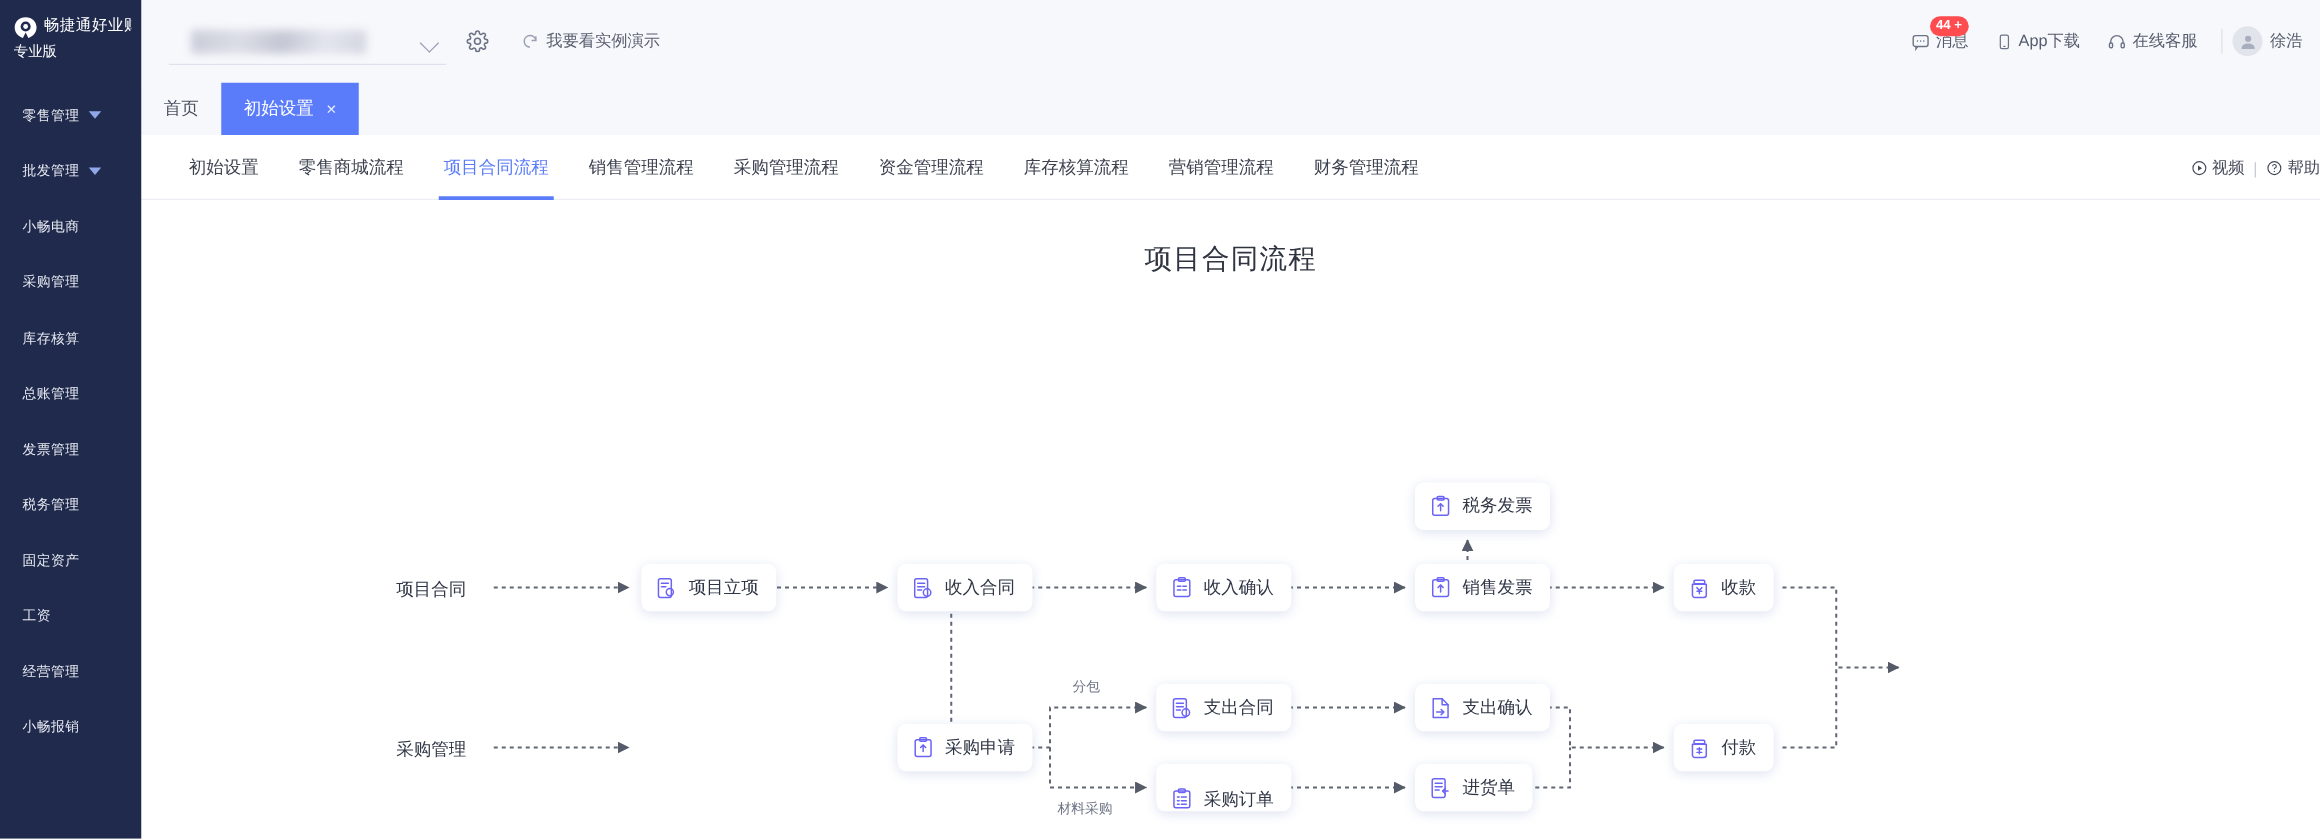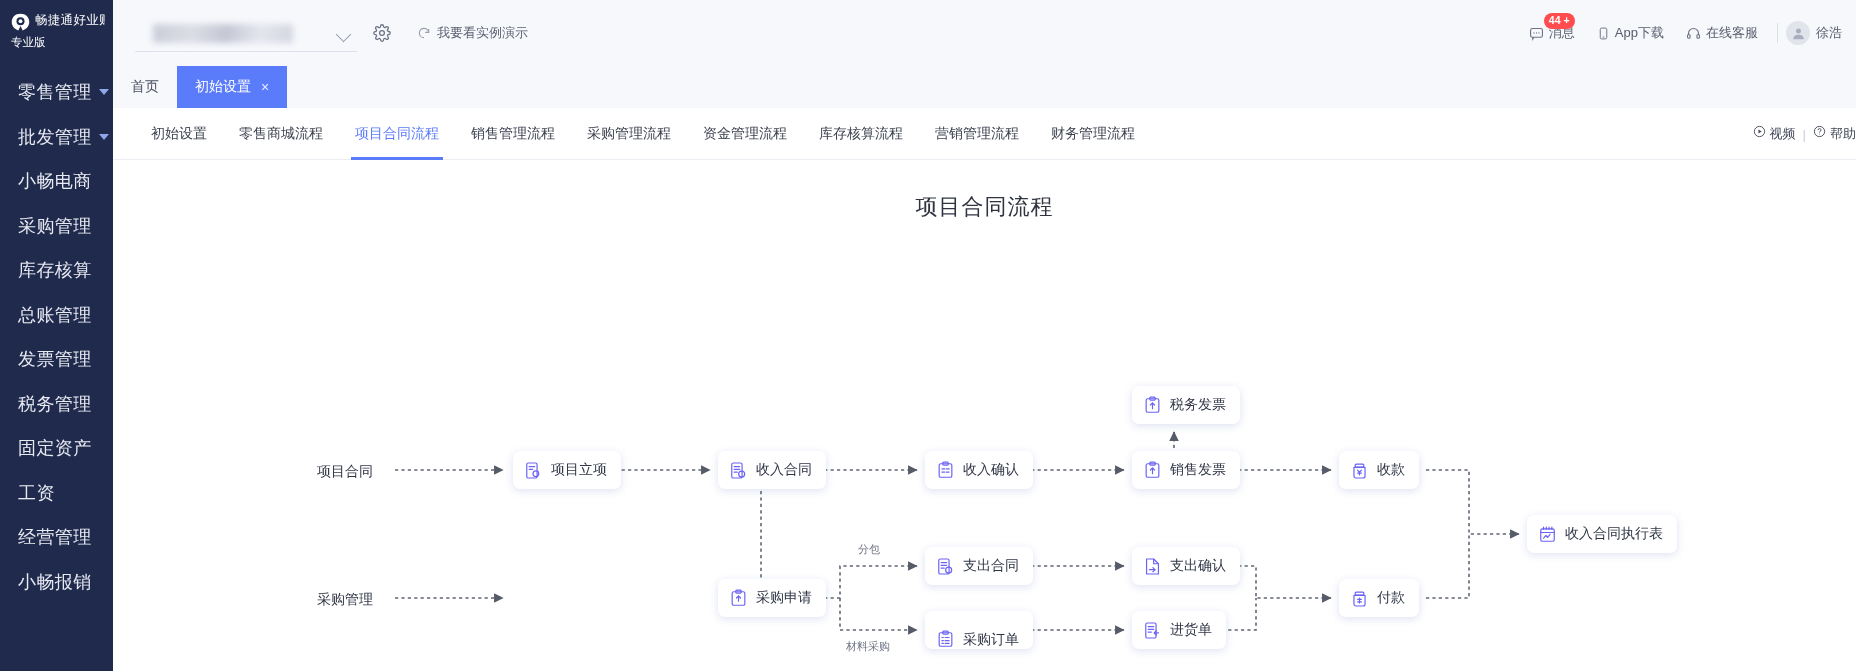--- a/index.html
+++ b/index.html
@@ -21,21 +21,21 @@
   .brand-name {
     color: #ffffff; font-size: 12.5px; line-height: 15px; letter-spacing: .3px;
     white-space: nowrap; overflow: hidden; padding-top: 3px;
   }
   .brand-sub {
     color: #ffffff; font-size: 11.5px; line-height: 14px; margin-top: 2px; padding-left: 1px;
   }
   .menu { padding-top: 4px; }
   .menu-item {
     height: 44.5px; display: flex; align-items: center; padding-left: 18px;
-    color: #e8eaf2; font-size: 18px; letter-spacing: .4px; cursor: pointer;
+    color: #e8eaf2; font-size: 11px; letter-spacing: .4px; cursor: pointer;
     white-space: nowrap;
     font-family: Liberation Serif, serif;
   }
   .caret {
     margin-left: 7px; width: 0; height: 0; border-left: 5px solid transparent;
     border-right: 5px solid transparent; border-top: 6px solid #8fa6e8;
   }
 
   
   .right { flex: 1; display: flex; flex-direction: column; min-width: 0; }
@@ -112,21 +112,21 @@
   }
   .subtab.active { color: #5b7cfa; }
   .subtab.active::after {
     content: ""; position: absolute; left: 12px; right: 12px; bottom: 0;
     height: 2.5px; background: #5b7cfa;
   }
   .subnav-right {
     position: absolute; right: 0px; top: 0; height: 52px; display: flex;
     align-items: center; gap: 5px; font-size: 13px; color: #444a59;
   }
-  .snr-item { display: flex; align-items: flex-start; gap: 4px; cursor: pointer; white-space: nowrap; }
+  .snr-item { display: flex; align-items: center; gap: 4px; cursor: pointer; white-space: nowrap; }
   .snr-sep { color: #c9ccd6; margin: 0 2px; }
 
   .chart-title {
     text-align: center; font-size: 22px; color: #2f3440; margin-top: 32px;
     letter-spacing: 1px;
   }
 
   
   .canvas { position: absolute; left: 0; top: 52px; width: 1743px; height: 619px; }
   .node {
@@ -414,34 +414,20 @@
               <svg width="19" height="19" viewBox="0 0 24 24" fill="none" stroke="#6a63f5" stroke-width="1.5" stroke-linecap="round" stroke-linejoin="round">
                 <path d="M5 8h14v11a2.5 2.5 0 0 1-2.5 2.5h-9A2.5 2.5 0 0 1 5 19z"></path>
                 <rect x="6.5" y="4" width="11" height="3.6" rx="1.5"></rect>
                 <path d="M9.5 11.5L12 14.2l2.5-2.7"></path>
                 <path d="M9.6 15.2h4.8"></path>
                 <path d="M12 14.2v3.4"></path>
               </svg>
             </span>
             <span class="node-label">收款</span>
           </div>
-          <div class="node" style="left: 1414px; top: 355px; min-width: 124px;">
-            <span style="display: flex; align-items: center;">
-              <svg width="19" height="19" viewBox="0 0 24 24" fill="none" stroke="#6a63f5" stroke-width="1.5" stroke-linecap="round" stroke-linejoin="round">
-                <rect x="3.5" y="5" width="17" height="15.5" rx="2"></rect>
-                <line x1="3.5" y1="9.5" x2="20.5" y2="9.5"></line>
-                <line x1="7" y1="2.5" x2="7" y2="5.6"></line>
-                <line x1="10.5" y1="2.5" x2="10.5" y2="5.6"></line>
-                <line x1="14" y1="2.5" x2="14" y2="5.6"></line>
-                <line x1="17.5" y1="2.5" x2="17.5" y2="5.6"></line>
-                <path d="M7 16.5l3-3.2 2.2 2.2 3-3.6"></path>
-              </svg>
-            </span>
-            <span class="node-label">收入合同执行表</span>
-          </div>
           <div class="node" style="left: 605px; top: 419px; min-width: 84px;">
             <span style="display: flex; align-items: center;">
               <svg width="19" height="19" viewBox="0 0 24 24" fill="none" stroke="#6a63f5" stroke-width="1.5" stroke-linecap="round" stroke-linejoin="round">
                 <rect x="4" y="3.5" width="16" height="17" rx="2"></rect>
                 <rect x="8.5" y="1.5" width="7" height="3.6" rx="1.2"></rect>
                 <path d="M12 15.5V9"></path>
                 <path d="M9.4 11.4L12 8.8l2.6 2.6"></path>
               </svg>
             </span>
             <span class="node-label">采购申请</span>

